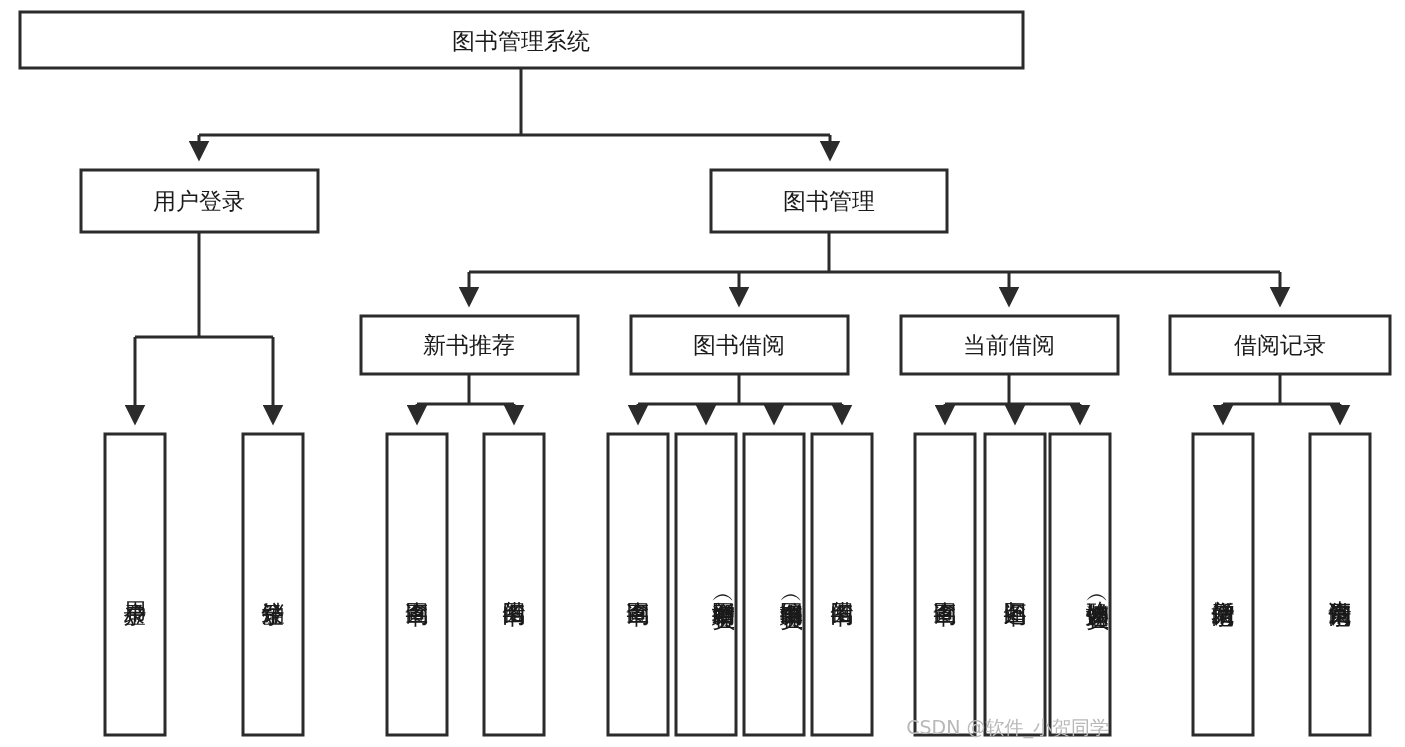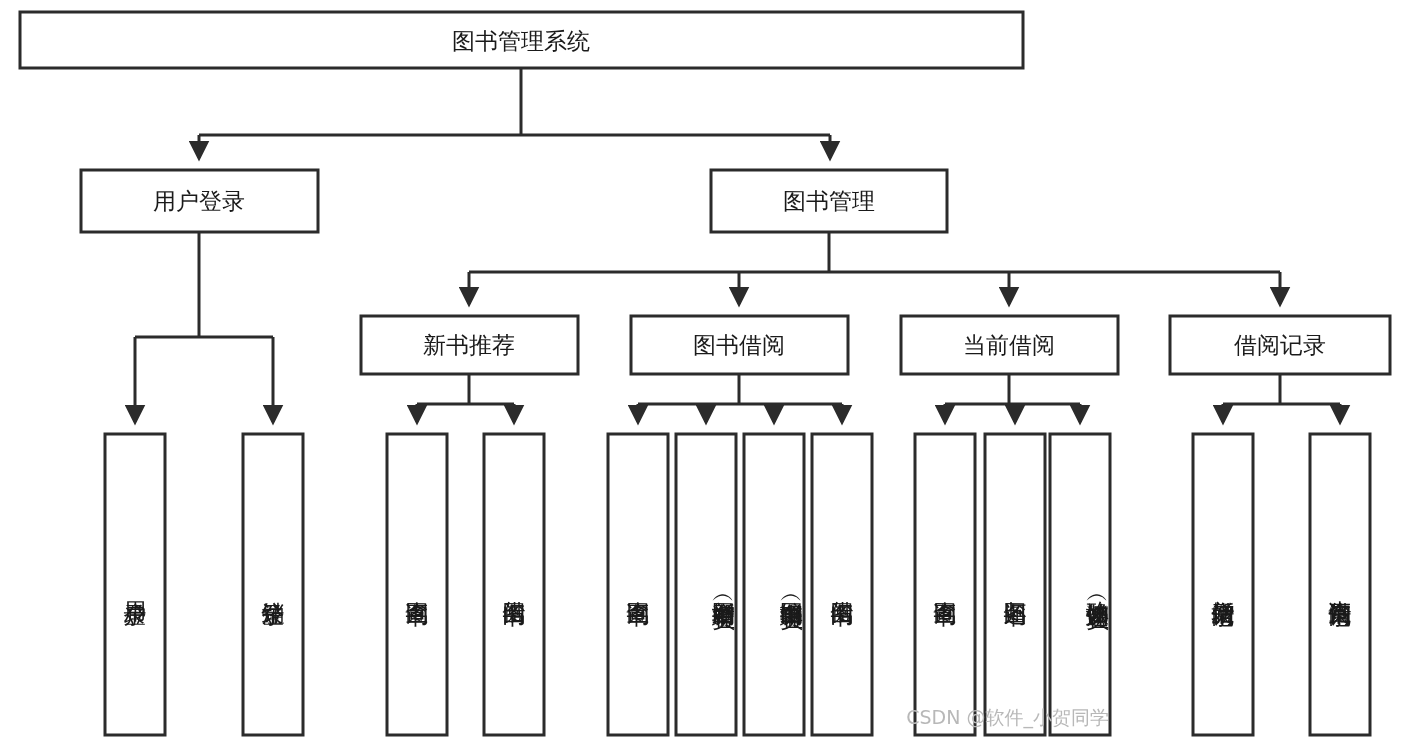--- a/index.html
+++ b/index.html
@@ -58,21 +58,21 @@
     line-height: 1.08;
     color: #1a1a1a;
     letter-spacing: 1px;
     text-align: center;
     white-space: nowrap;
     pointer-events: none;
   }
   .watermark {
     position: absolute;
     right: 8px;
-    bottom: 16px;
+    bottom: 6px;
     font-family: "DejaVu Sans", "Liberation Sans", sans-serif;
     font-size: 19px;
     color: #b8b8b8;
     white-space: nowrap;
   }
 </style>
 </head>
 <body>
 
 <div id="diagram-root">

